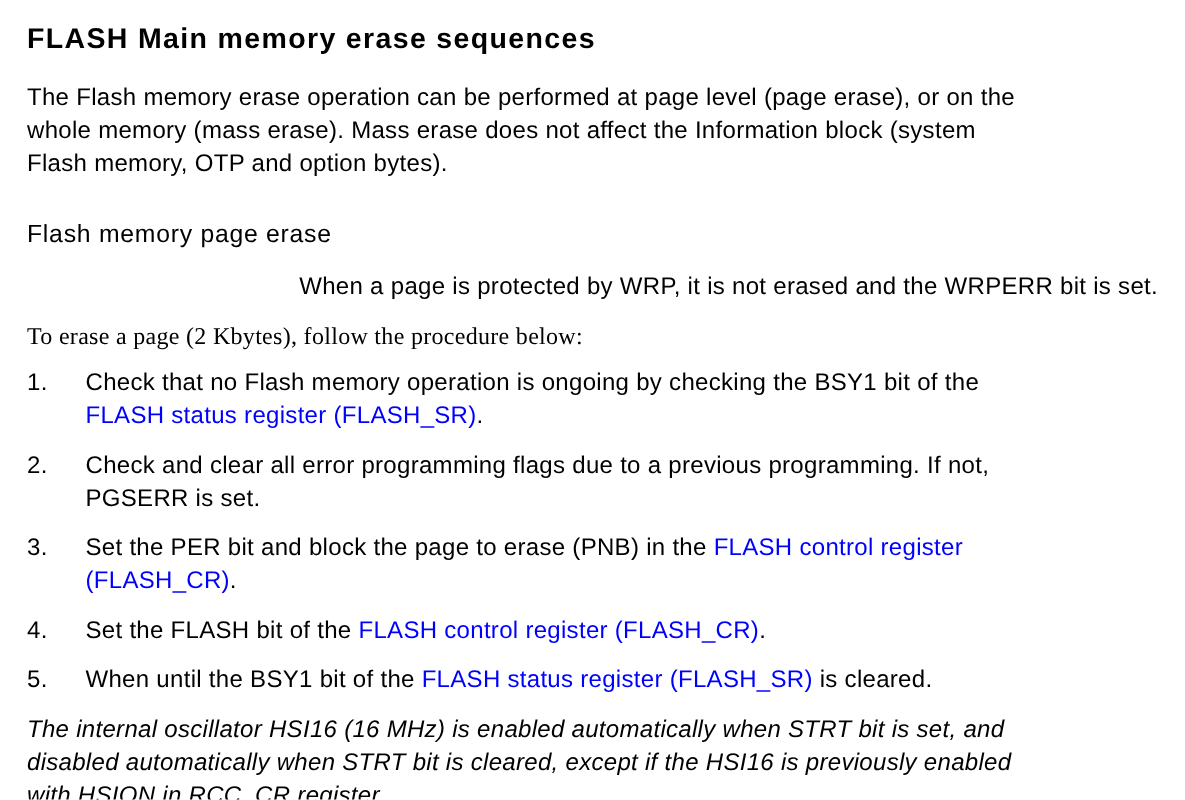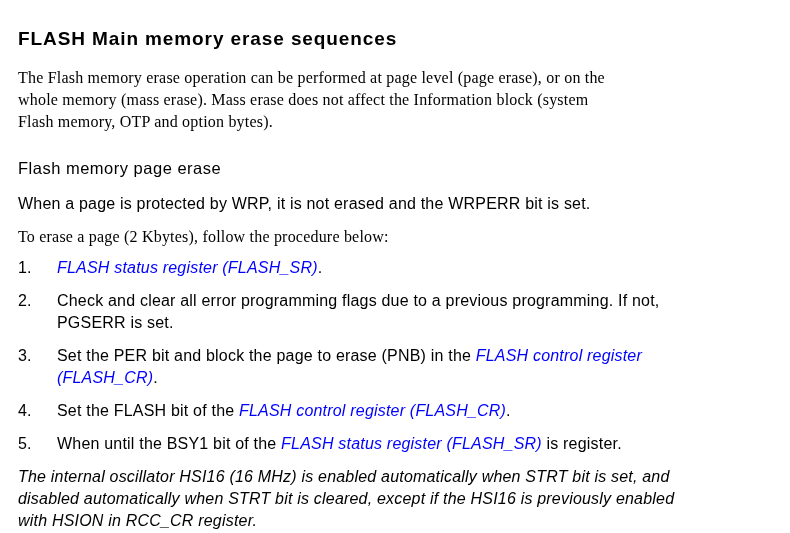--- a/index.html
+++ b/index.html
@@ -16,45 +16,44 @@
     letter-spacing: 0.2px;
     padding: 12px 18px 0 18px;
     overflow: hidden;
   }
   .pre { white-space: pre-line; }
   h1.doc-title {
     font-size: 19px;
     line-height: 22px;
     font-weight: bold;
     letter-spacing: 0.9px;
-    margin: 16px 0 17px 0;
+    margin: 4px 0 17px 0;
   }
-  p.intro   { margin: 0 0 24px 0; font-family: Liberation Serif, serif; }
+  p.intro   { margin: 0 0 24px 0; }
   h2.section-heading {
     font-size: 16.5px;
     line-height: 22px;
     font-weight: normal;
     letter-spacing: 0.5px;
     margin: 0 0 14px 0;
   }
-  p.wrp-paragraph   { margin: 0 0 11px 0; }
+  p.wrp-paragraph   { margin: 0 0 11px 0; text-align: right; }
   p.procedure-intro { margin: 0 0 9px 0; font-family: Liberation Serif, serif; }
   .procedure-list { margin: 0; }
   .step {
     display: flex;
     align-items: flex-start;
     margin: 0 0 11px 0;
   }
   .step-num {
     flex: 0 0 39px;
   }
   .step-text { flex: 1 1 auto; }
   a.link {
     color: var(--link-color);
-    font-style: italic;
     text-decoration: none;
     cursor: pointer;
     text-align: center;
   }
   p.note {
     font-style: italic;
     margin: 1px 0 0 0;
   }
 </style>
 </head>
@@ -68,37 +67,38 @@
 
 <h2 class="section-heading pre">Flash memory page erase</h2>
 
 <p class="wrp-paragraph pre">When a page is protected by WRP, it is not erased and the WRPERR bit is set.</p>
 
 <p class="procedure-intro pre">To erase a page (2 Kbytes), follow the procedure below:</p>
 
 <div class="procedure-list">
     <div class="step">
       <span class="step-num">1.</span>
-      <span class="step-text pre"><a class="link">FLASH status register (FLASH_SR)</a><span>.</span></span>
+      <span class="step-text pre"><span>Check that no Flash memory operation is ongoing by checking the BSY1 bit of the
+</span><a class="link">FLASH status register (FLASH_SR)</a><span>.</span></span>
     </div>
     <div class="step">
       <span class="step-num">2.</span>
       <span class="step-text pre"><span>Check and clear all error programming flags due to a previous programming. If not,
 PGSERR is set.</span></span>
     </div>
     <div class="step">
       <span class="step-num">3.</span>
       <span class="step-text pre"><span>Set the PER bit and block the page to erase (PNB) in the </span><a class="link">FLASH control register
 (FLASH_CR)</a><span>.</span></span>
     </div>
     <div class="step">
       <span class="step-num">4.</span>
       <span class="step-text pre"><span>Set the FLASH bit of the </span><a class="link">FLASH control register (FLASH_CR)</a><span>.</span></span>
     </div>
     <div class="step">
       <span class="step-num">5.</span>
-      <span class="step-text pre"><span>When until the BSY1 bit of the </span><a class="link">FLASH status register (FLASH_SR)</a><span> is register.</span></span>
+      <span class="step-text pre"><span>When until the BSY1 bit of the </span><a class="link">FLASH status register (FLASH_SR)</a><span> is cleared.</span></span>
     </div>
   </div>
 
 <p class="note pre">The internal oscillator HSI16 (16 MHz) is enabled automatically when STRT bit is set, and
 disabled automatically when STRT bit is cleared, except if the HSI16 is previously enabled
 with HSION in RCC_CR register.</p>
 
 </body></html>

